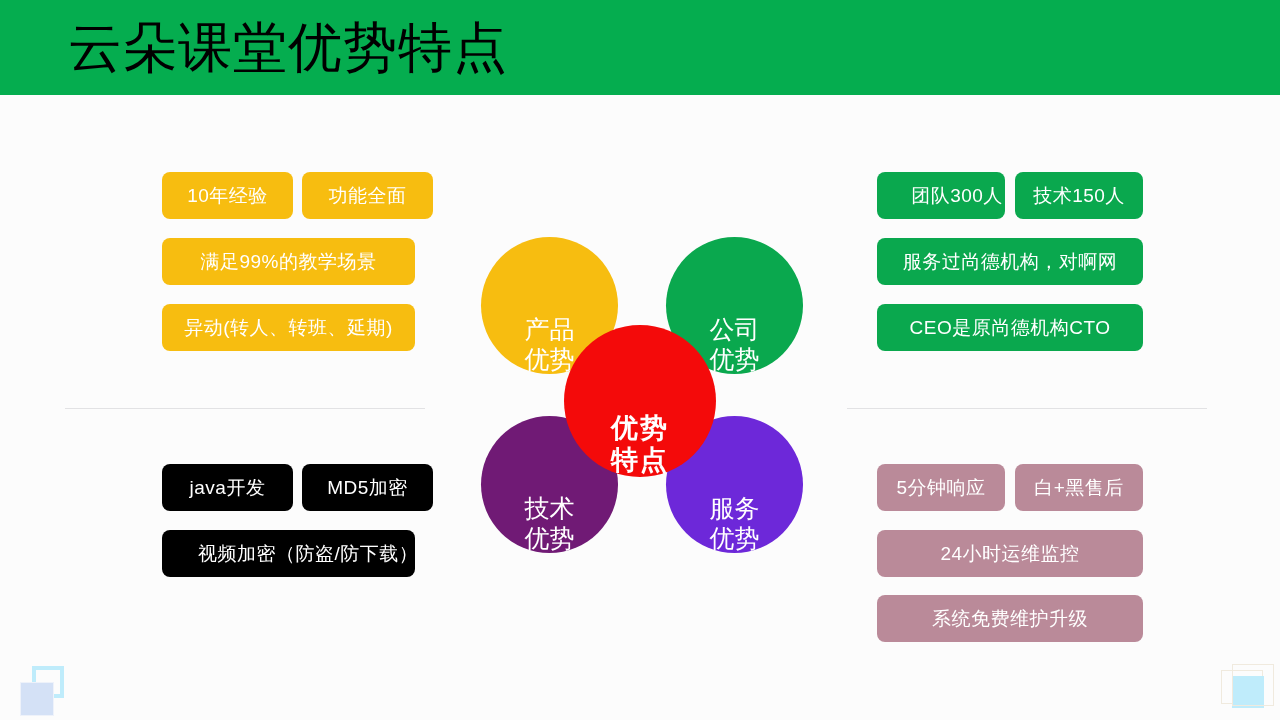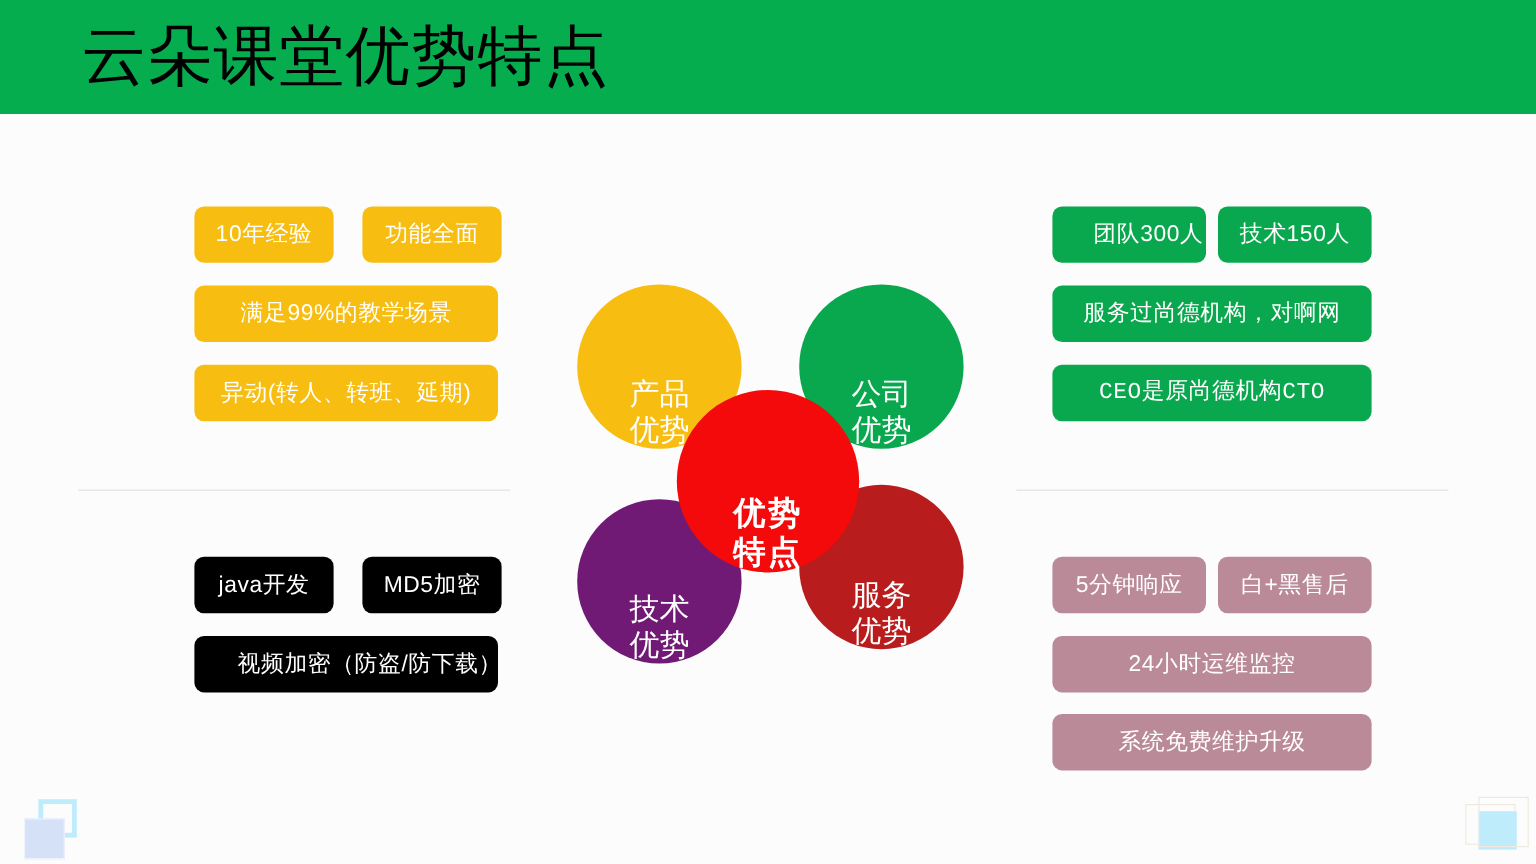--- a/index.html
+++ b/index.html
@@ -47,21 +47,21 @@
     height: 47px;
     border-radius: 8px;
     color: #ffffff;
     font-size: 19px;
     line-height: 47px;
     text-align: center;
     white-space: nowrap;
     letter-spacing: 0.5px;
   }
   .tag.wide { width: 253px; }
-  .tag.half { width: 116px; }
+  .tag.half { width: 131px; }
   .tag.half-r { width: 128px; }
   .tag.wide-r { width: 266px; }
 
   .c-yellow { background: #f7bd10; }
   .c-green  { background: #0aa84e; }
   .c-purple { background: #000000; }
   .c-mauve  { background: #ba8a99; }
 
   
   .divider {
@@ -93,21 +93,21 @@
     height: 152px;
     font-size: 27px;
     font-weight: bold;
     letter-spacing: 2px;
     z-index: 5;
     background: #f40a0a;
   }
   #circle-product  { left: 481px; top: 237px; background: #f7bd10; }
   #circle-company  { left: 666px; top: 237px; background: #0aa84e; }
   #circle-tech     { left: 481px; top: 416px; background: #701a75; }
-  #circle-service  { left: 666px; top: 404px; background: #b91c1c; }
+  #circle-service  { left: 666px; top: 416px; background: #6d28d9; }
   #circle-core     { left: 564px; top: 325px; }
 
   
   .deco { position: absolute; }
   #deco-bl-outline {
     left: 32px; top: 666px;
     width: 32px; height: 32px;
     border: 4px solid #bfecfb;
     box-sizing: border-box;
   }
@@ -151,21 +151,21 @@
 
   <div class="divider" style="left:65px; top:408px; width:360px;"></div>
 
   <div class="tag half c-purple" style="left:162px; top:464px;">java开发</div>
   <div class="tag half c-purple" style="left:302px; top:464px;">MD5加密</div>
   <div class="tag wide c-purple" style="left:162px; top:530px;padding-left:36px;">视频加密（防盗/防下载）</div>
 
   <div class="tag half-r c-green" style="left:877px; top:172px;padding-left:32px;">团队300人</div>
   <div class="tag half-r c-green" style="left:1015px; top:172px;">技术150人</div>
   <div class="tag wide-r c-green" style="left:877px; top:238px;">服务过尚德机构，对啊网</div>
-  <div class="tag wide-r c-green" style="left:877px; top:304px;font-family:Liberation Mono, monospace;">CEO是原尚德机构CTO</div>
+  <div class="tag wide-r c-green" style="left:877px; top:304px;">CEO是原尚德机构CTO</div>
 
   <div class="divider" style="left:847px; top:408px; width:360px;"></div>
 
   <div class="tag half-r c-mauve" style="left:877px; top:464px;">5分钟响应</div>
   <div class="tag half-r c-mauve" style="left:1015px; top:464px;">白+黑售后</div>
   <div class="tag wide-r c-mauve" style="left:877px; top:530px;">24小时运维监控</div>
   <div class="tag wide-r c-mauve" style="left:877px; top:595px;">系统免费维护升级</div>
 
   <div class="circle circle-petal" id="circle-product">
     <span class="l1">产品</span>

